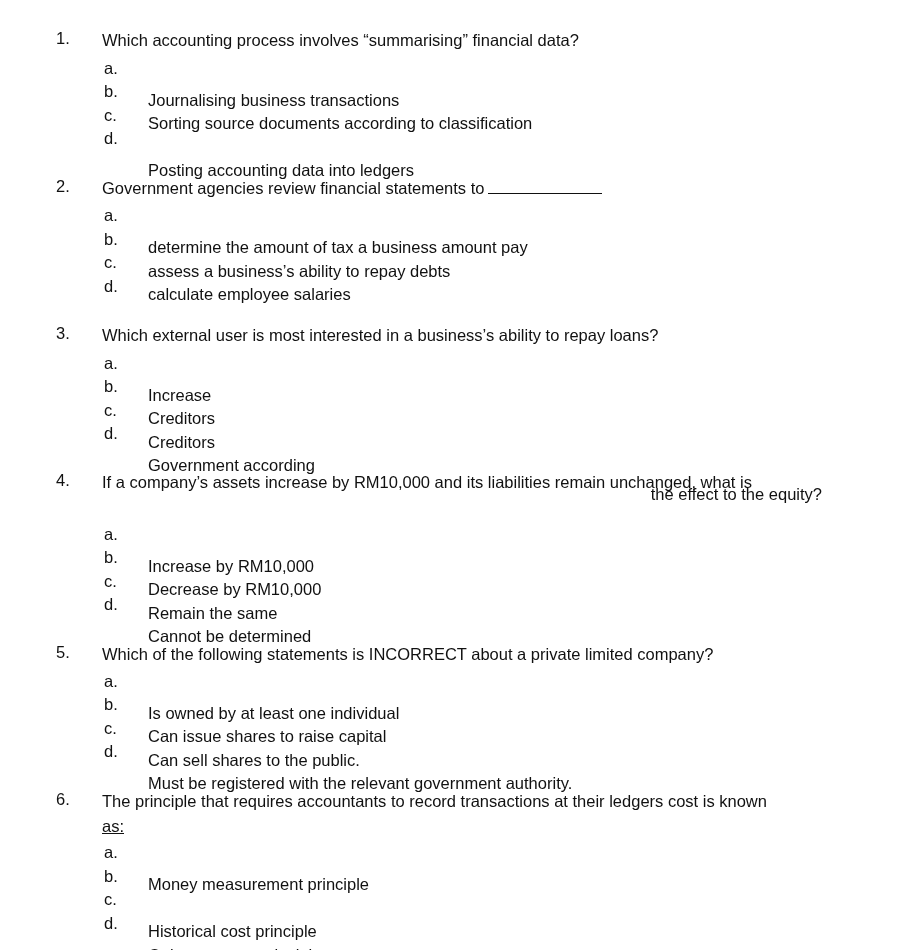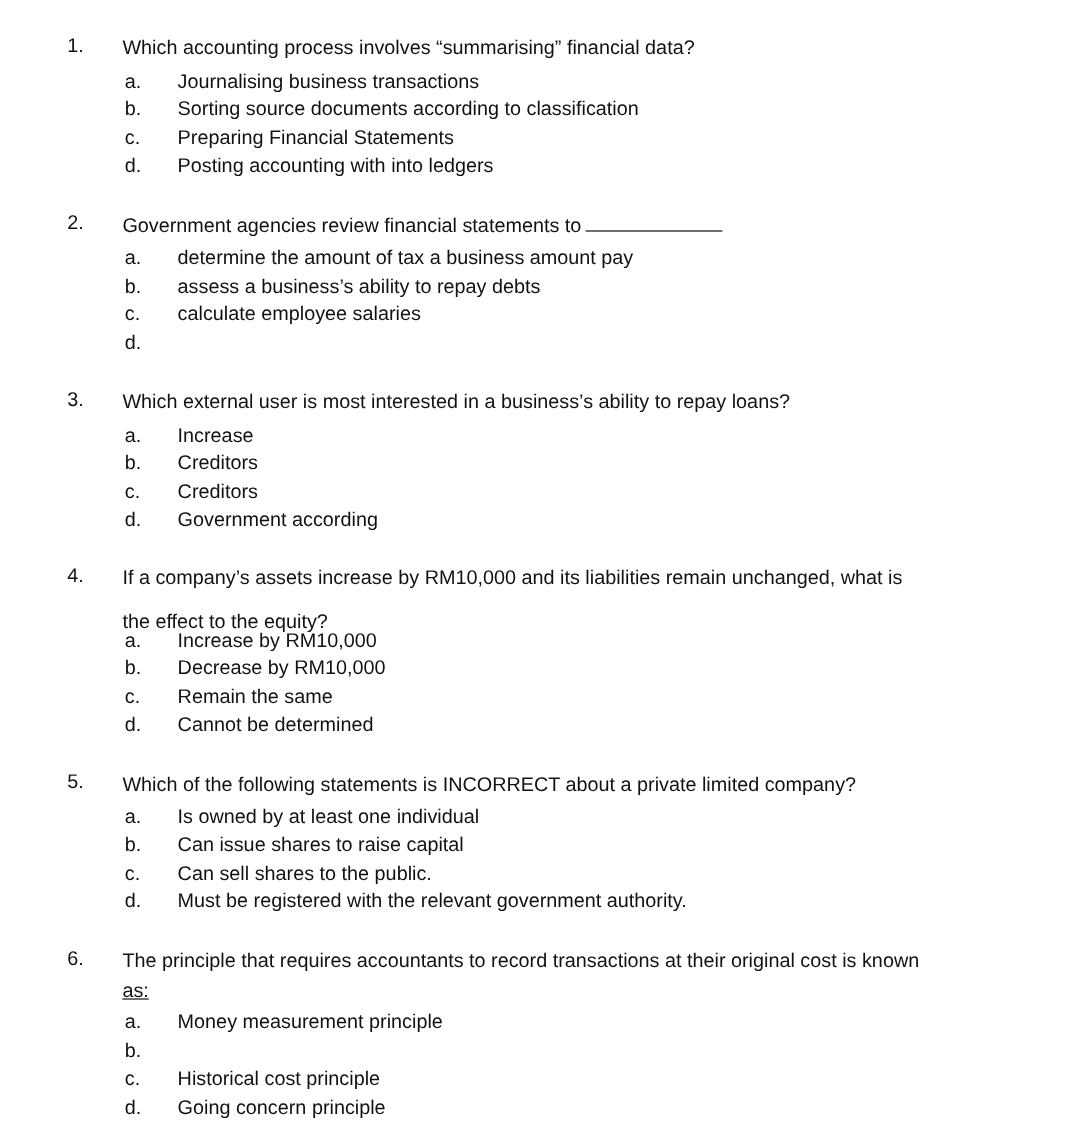--- a/index.html
+++ b/index.html
@@ -6,45 +6,44 @@
     body {
       width: 901px; height: 950px; position: relative; overflow: hidden;
       font-family: "Liberation Sans", sans-serif; color: #111111;
       font-size: 16.5px;
     }
     .q { position: absolute; left: 0; width: 901px; }
     .q-num { position: absolute; left: 56px; }
     .q-text { position: absolute; left: 102px; width: 720px; line-height: 23px; }
     .opt { position: absolute; left: 0; width: 901px; height: 23px; }
     .opt-letter { position: absolute; left: 104px; }
-    .opt-text { position: absolute; left: 148px; white-space: nowrap; }
+    .opt-text { position: absolute; left: 148px; white-space: nowrap; margin-top: 32px; }
     .blank { display: inline-block; width: 114px; border-bottom: 1px solid #111; height: 14px; vertical-align: baseline; margin-left: 4px; }
   </style>
 </head>
 <body>
 
 <div class="q" style="top:29px;">
   <span class="q-num">1.</span>
   <span class="q-text">Which accounting process involves “summarising” financial data?</span>
 </div>
 <div class="opt" style="top:59px;">
     <span class="opt-letter">a.</span>
     <span class="opt-text">Journalising business transactions</span>
   </div>
 <div class="opt" style="top:82px;">
     <span class="opt-letter">b.</span>
     <span class="opt-text">Sorting source documents according to classification</span>
   </div>
 <div class="opt" style="top:106px;">
     <span class="opt-letter">c.</span>
-    <span class="opt-text">Preparing Financial Statements</span>
   </div>
 <div class="opt" style="top:129px;">
     <span class="opt-letter">d.</span>
-    <span class="opt-text">Posting accounting with into ledgers</span>
+    <span class="opt-text">Posting accounting data into ledgers</span>
   </div>
 
 <div class="q" style="top:177px;">
   <span class="q-num">2.</span>
   <span class="q-text"><span>Government agencies review financial statements to</span><span class="blank"></span></span>
 </div>
 <div class="opt" style="top:206px;">
     <span class="opt-letter">a.</span>
     <span class="opt-text">determine the amount of tax a business amount pay</span>
   </div>
@@ -77,21 +76,21 @@
     <span class="opt-text">Creditors</span>
   </div>
 <div class="opt" style="top:424px;">
     <span class="opt-letter">d.</span>
     <span class="opt-text">Government according</span>
   </div>
 
 <div class="q" style="top:471px;">
   <span class="q-num">4.</span>
   <span class="q-text" style="white-space:nowrap;">If a company’s assets increase by RM10,000 and its liabilities remain unchanged, what is</span>
-  <span class="q-text" style="top:36px;">the effect to the equity?</span>
+  <span class="q-text" style="top:12px;text-align:right;">the effect to the equity?</span>
 </div>
 <div class="opt" style="top:525px;">
     <span class="opt-letter">a.</span>
     <span class="opt-text">Increase by RM10,000</span>
   </div>
 <div class="opt" style="top:548px;">
     <span class="opt-letter">b.</span>
     <span class="opt-text">Decrease by RM10,000</span>
   </div>
 <div class="opt" style="top:572px;">
@@ -119,21 +118,21 @@
     <span class="opt-letter">c.</span>
     <span class="opt-text">Can sell shares to the public.</span>
   </div>
 <div class="opt" style="top:742px;">
     <span class="opt-letter">d.</span>
     <span class="opt-text">Must be registered with the relevant government authority.</span>
   </div>
 
 <div class="q" style="top:790px;">
   <span class="q-num">6.</span>
-  <span class="q-text" style="white-space:nowrap;">The principle that requires accountants to record transactions at their original cost is known</span>
+  <span class="q-text" style="white-space:nowrap;">The principle that requires accountants to record transactions at their ledgers cost is known</span>
   <span class="q-text" style="top:25px;text-decoration:underline;">as:</span>
 </div>
 <div class="opt" style="top:843px;">
     <span class="opt-letter">a.</span>
     <span class="opt-text">Money measurement principle</span>
   </div>
 <div class="opt" style="top:867px;">
     <span class="opt-letter">b.</span>
   </div>
 <div class="opt" style="top:890px;">

